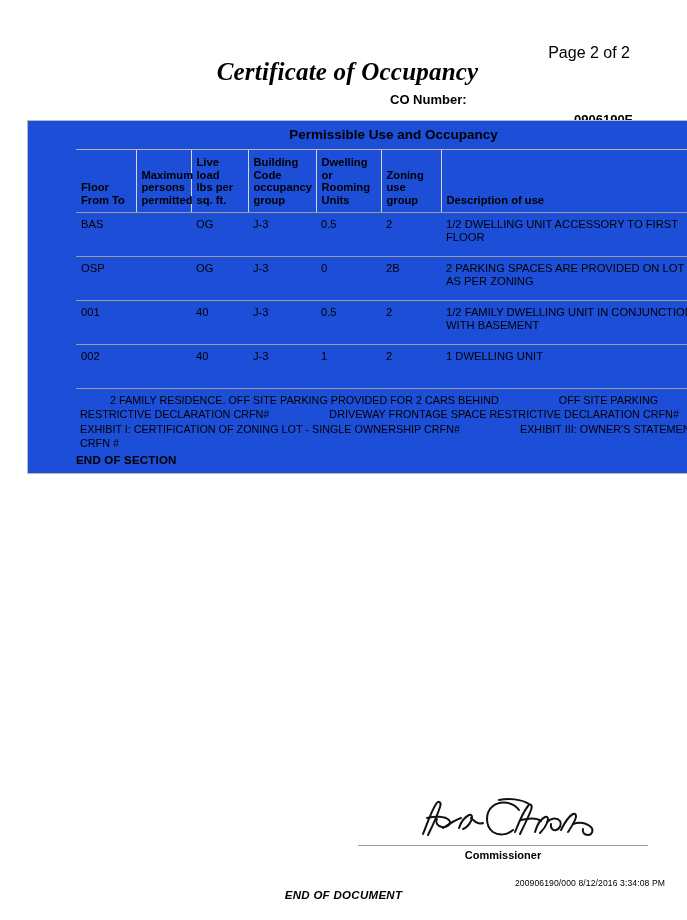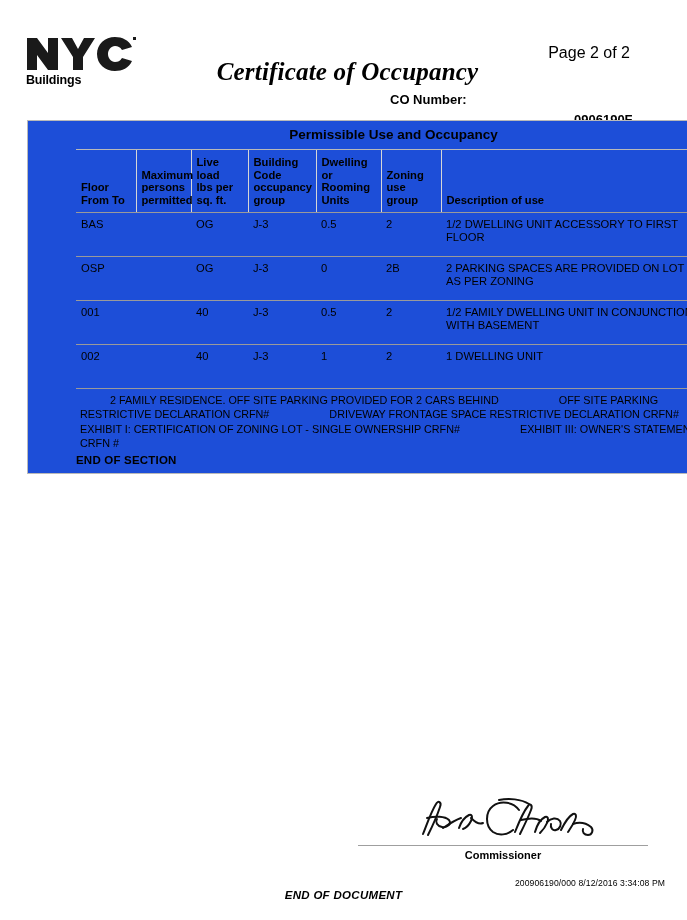--- a/index.html
+++ b/index.html
@@ -206,34 +206,20 @@
     right: 22px;
     font-size: 8.6px;
     letter-spacing: 0.1px;
   }
 </style>
 </head>
 <body>
 
 <div class="header">
 
-  <div class="logo-block">
-    <svg class="logo-mark" viewBox="0 0 112 36">
-      <g fill="#1a1a1a">
-
-        <path d="M1 34 L1 2 L11 2 L22 17 L22 2 L32 2 L32 34 L22 34 L11 19 L11 34 Z"></path>
-
-        <path d="M35 2 L46 2 L52 13 L58 2 L69 2 L57 21 L57 34 L47 34 L47 21 Z"></path>
-
-        <path d="M106 11 C103 4 96 1 89 1 C79 1 71 8 71 18 C71 28 79 35 89 35 C96 35 103 32 106 25 L96 22 C94 25 92 26 89 26 C85 26 82 22 82 18 C82 14 85 10 89 10 C92 10 94 11 96 14 Z"></path>
-        <rect x="107" y="1" width="3" height="3"></rect>
-      </g>
-    </svg>
-    <div class="logo-sub">Buildings</div>
-  </div>
 
   <div class="doc-title">Certificate of Occupancy</div>
 
   <div class="page-indicator">Page 2 of 2</div>
 
   <div class="co-line">
     <span class="co-label">CO Number:</span>
     <span class="co-value">0906190F</span>
   </div>
 </div>

